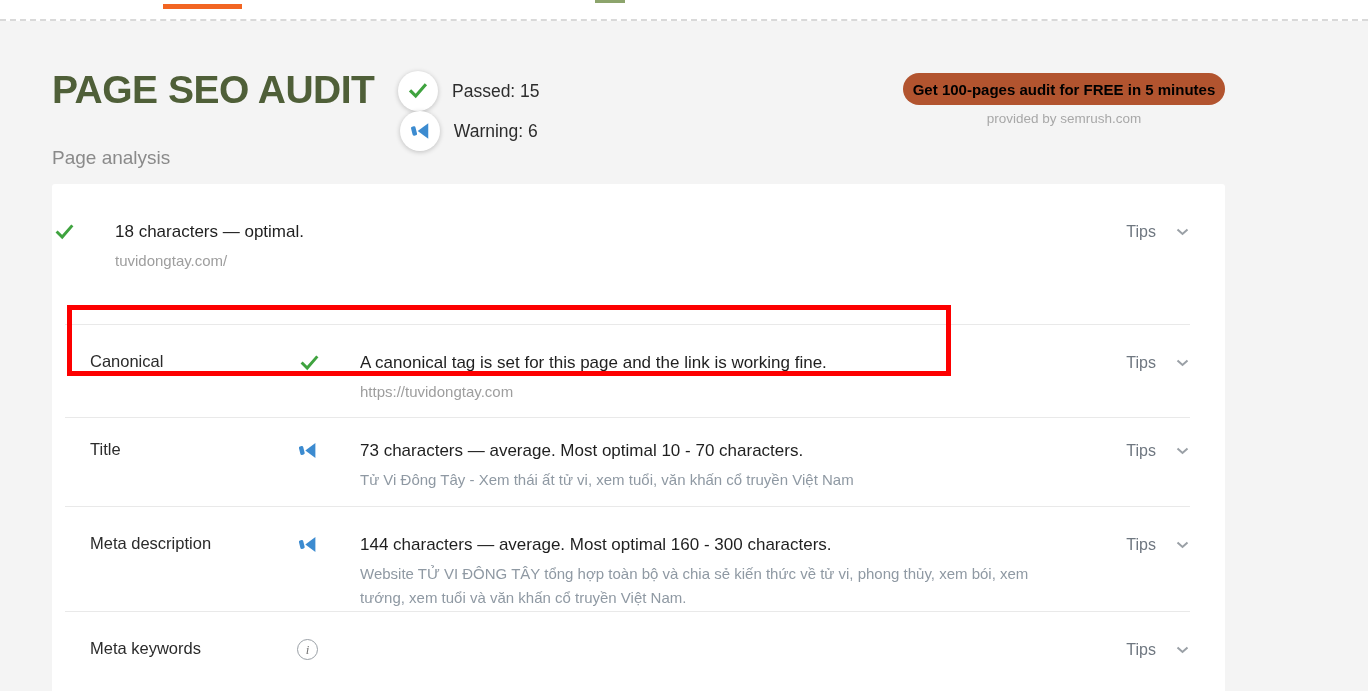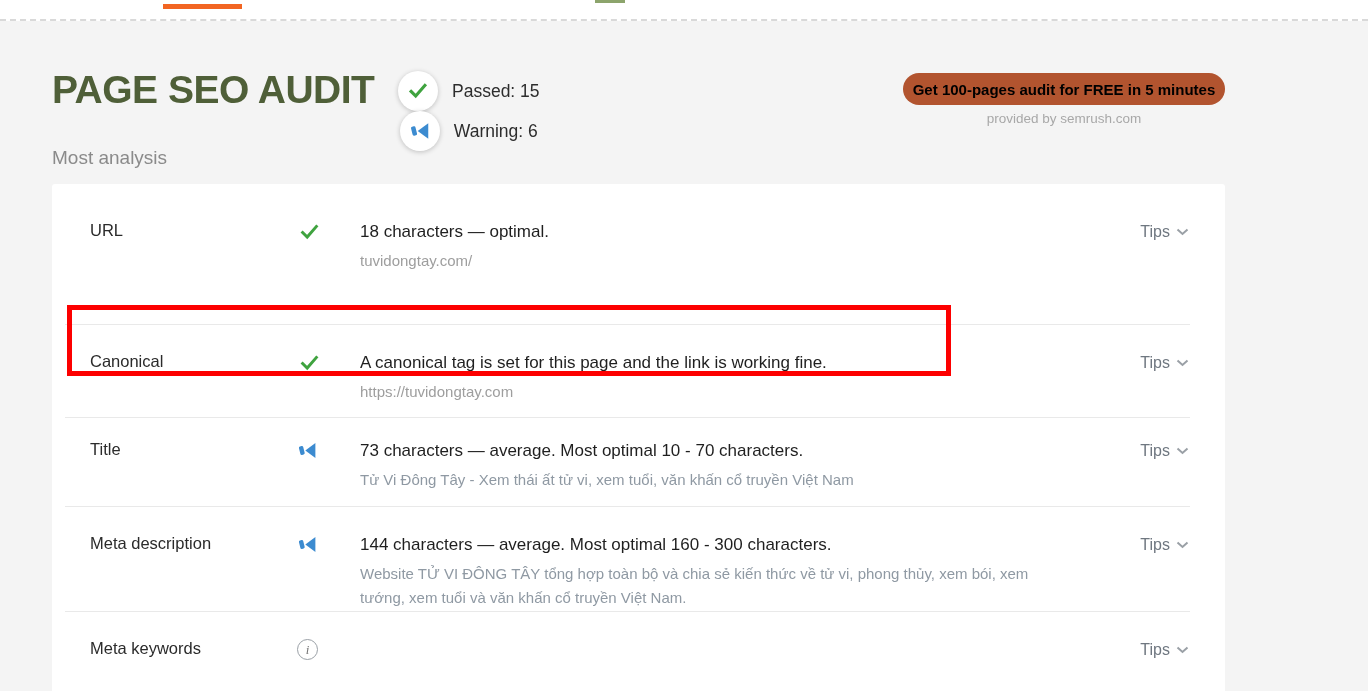--- a/index.html
+++ b/index.html
@@ -39,21 +39,21 @@
   .row-2 { height:67px;  padding-top:22px; }
   .row-3 { height:78px;  padding-top:27px; }
   .row-4 { height:68px;  padding-top:27px; }
   .row-label { margin-left:38px; width:207px; font-size:16.5px; color:#2b2b2b; flex:none; }
   .row-icon  { width:63px; flex:none; display:flex; align-items:flex-start; }
   .row-content { flex:1; max-width:700px; }
   .row-main { font-size:17px; color:#1f1f1f; line-height:1.25; }
   .row-sub  { margin-top:7px; font-size:15px; line-height:1.55; }
   .sub-gray     { color:#9e9e9e; }
   .sub-bluegray { color:#8f99a3; }
-  .tips { position:absolute; right:36px; top:inherit; display:flex; align-items:center; column-gap:6px;
+  .tips { position:absolute; right:36px; top:inherit; display:flex; align-items:center; column-gap:20px;
           color:#6f7780; font-size:16px; cursor:pointer; }
   .row-0 .tips { top:39px; } .row-1 .tips { top:29px; } .row-2 .tips { top:24px; }
   .row-3 .tips { top:29px; } .row-4 .tips { top:29px; }
   .divider { position:absolute; left:13px; right:35px; bottom:0; height:1px; background:#e9e9e9; }
 
   .info-circle { width:19px; height:19px; border:1.5px solid #9aa0a6; border-radius:50%;
                  display:flex; align-items:center; justify-content:center;
                  font-family:"Liberation Serif", serif; font-style:italic; font-size:13px; color:#757575; }
 
   
@@ -86,26 +86,25 @@
           <rect x="3" y="7" width="5" height="10" rx="1.6" fill="#3c8bd0" transform="rotate(-14 5.5 12)"></rect>
         </svg>
     </span>
     <span class="stat-text">Warning: 6</span>
   </div>
 </div>
 
 <button class="cta">Get 100-pages audit for FREE in 5 minutes</button>
 <div class="provided">provided by semrush.com</div>
 
-<div class="section-title">Most analysis</div>
+<div class="section-title">Page analysis</div>
 
 <div class="card">
 
   <div class="row row-0">
-    <div class="row-label">URL</div>
     <div class="row-icon">
       <svg width="25" height="22" viewBox="0 0 24 24">
           <path d="M4.5 12.5 L9.5 17.5 L19.5 6" fill="none" stroke="#3fa33f" stroke-width="3.2" stroke-linecap="square"></path>
         </svg>
     </div>
     <div class="row-content">
       <div class="row-main">18 characters — optimal.</div>
       <div class="row-sub sub-gray">tuvidongtay.com/</div>
     </div>
     <div class="tips">

